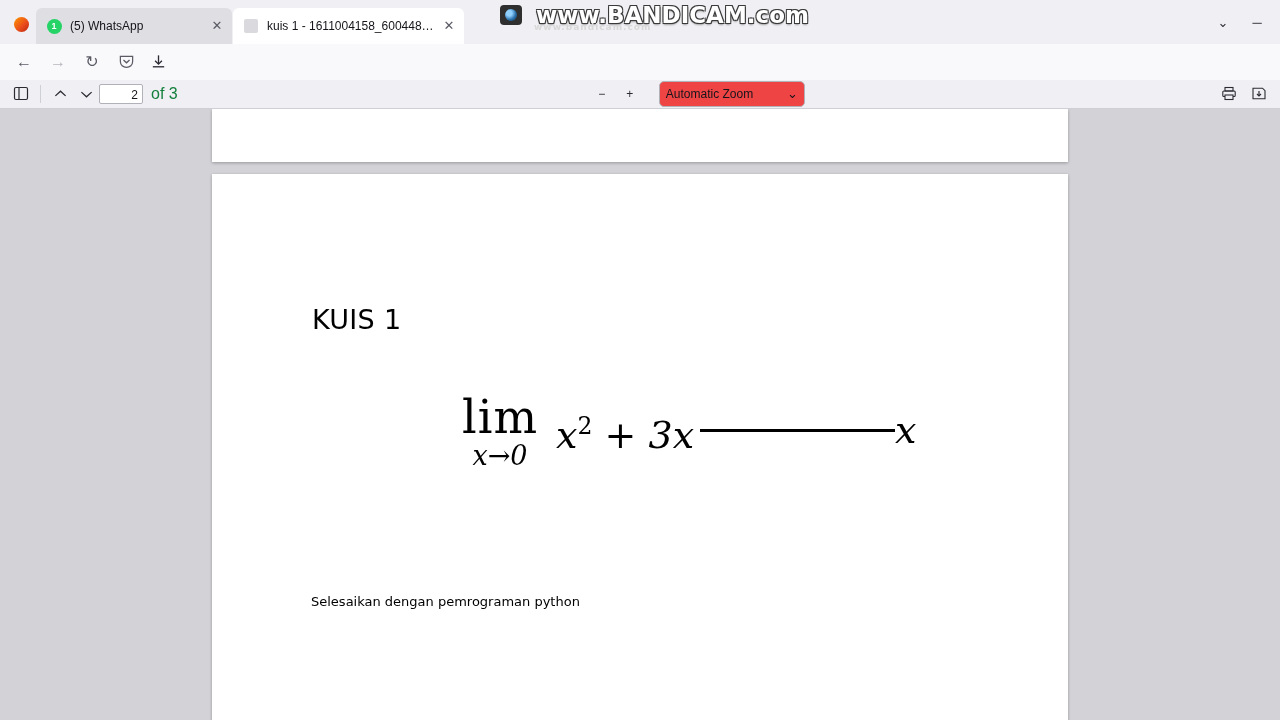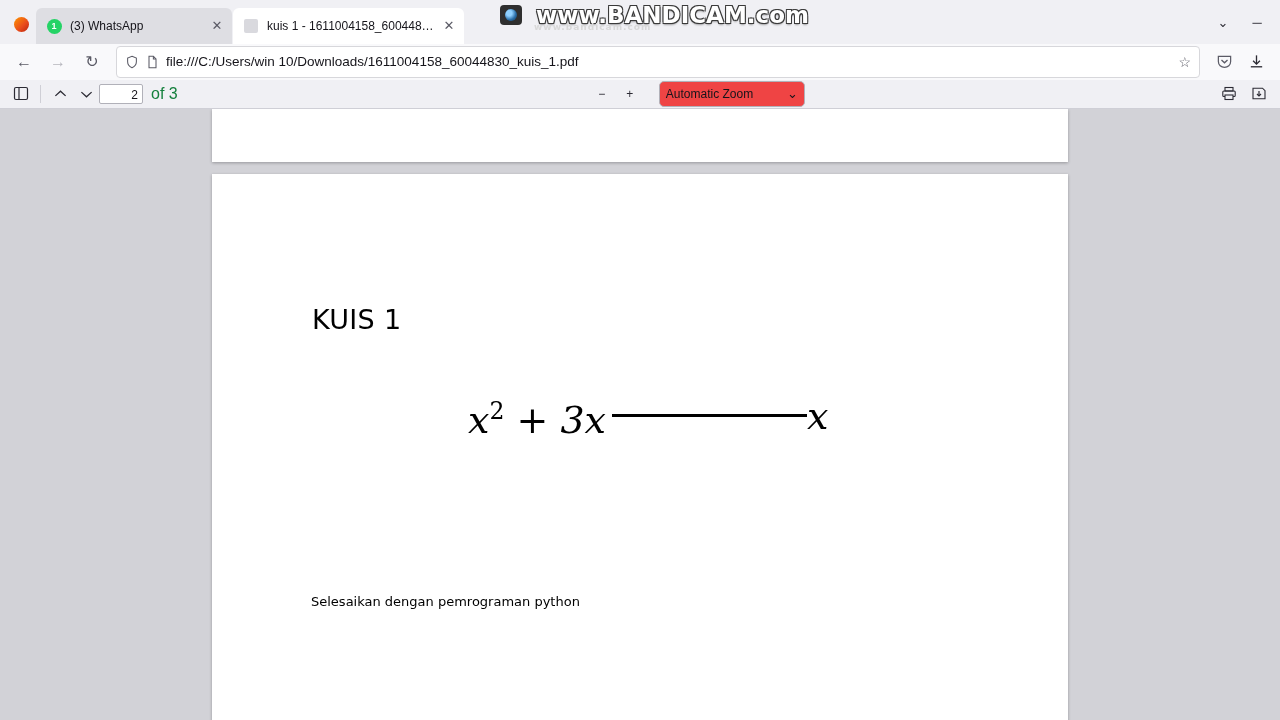--- a/index.html
+++ b/index.html
@@ -374,21 +374,21 @@
   <div class="tabstrip">
 
     <div class="app-dot">
       <span class="glyph"></span>
     </div>
 
     <div class="tab inactive">
       <span class="favicon">
         <span class="wa-icon">1</span>
       </span>
-      <span class="title">(3) WhatsApp</span>
+      <span class="title">(5) WhatsApp</span>
       <span class="close">✕</span>
     </div>
 
     <div class="tab active">
       <span class="favicon">
         <span class="pdf-icon"></span>
       </span>
       <span class="title">kuis 1 - 1611004158_60044830_kuis_</span>
       <span class="close">✕</span>
     </div>
@@ -403,35 +403,20 @@
       <div class="tb-btn">⌄</div>
       <div class="tb-btn">─</div>
     </div>
   </div>
 
   <div class="navbar">
     <div class="nav-btn">←</div>
     <div class="nav-btn disabled">→</div>
     <div class="nav-btn">↻</div>
 
-    <div class="urlbar">
-      <span class="shield">
-        <svg width="14" height="14" viewBox="0 0 16 16">
-            <path d="M8 1.5l5 2v4.2c0 3.2-2.1 5.6-5 6.8-2.9-1.2-5-3.6-5-6.8V3.5l5-2z" fill="none" stroke="#5b5b66" stroke-width="1.2"></path>
-          </svg>
-      </span>
-      <span class="doc">
-        <svg width="13" height="14" viewBox="0 0 14 16">
-            <path d="M3 1.5h5l3 3v10H3z" fill="none" stroke="#5b5b66" stroke-width="1.2"></path>
-            <path d="M8 1.5v3h3" fill="none" stroke="#5b5b66" stroke-width="1.2"></path>
-          </svg>
-      </span>
-      <span class="url">file:///C:/Users/win 10/Downloads/1611004158_60044830_kuis_1.pdf</span>
-      <span class="star">☆</span>
-    </div>
 
     <div class="navbar-right">
       <div class="nav-btn">
         <svg width="17" height="17" viewBox="0 0 18 18">
             <path d="M2.5 3.5h13v5.5c0 3.6-2.9 6.2-6.5 6.2S2.5 12.6 2.5 9z" fill="none" stroke="#5b5b66" stroke-width="1.3"></path>
             <path d="M5.8 7.3L9 10.3l3.2-3" fill="none" stroke="#5b5b66" stroke-width="1.4"></path>
           </svg>
       </div>
       <div class="nav-btn">
         <svg width="17" height="17" viewBox="0 0 18 18">
@@ -494,20 +479,24 @@
   <div class="viewer">
     <div class="pagecol">
 
       <div class="pdfpage page-prev"></div>
 
       <div class="pdfpage page-current">
 
         <div class="kuis-title">KUIS 1</div>
 
         <div class="math">
+          <div class="limblock">
+            <span class="lim">lim</span>
+            <span class="sub"><span class="it">x</span><span class="arrow">→</span><span>0</span></span>
+          </div>
           <div class="frac">
             <div class="num"><span class="it">x</span><span class="sup">2</span>&nbsp;<span class="it">+ 3x</span></div>
             <div class="bar"></div>
             <div class="den it">x</div>
           </div>
         </div>
 
         <div class="instruction">Selesaikan dengan pemrograman python</div>
       </div>
     </div>

